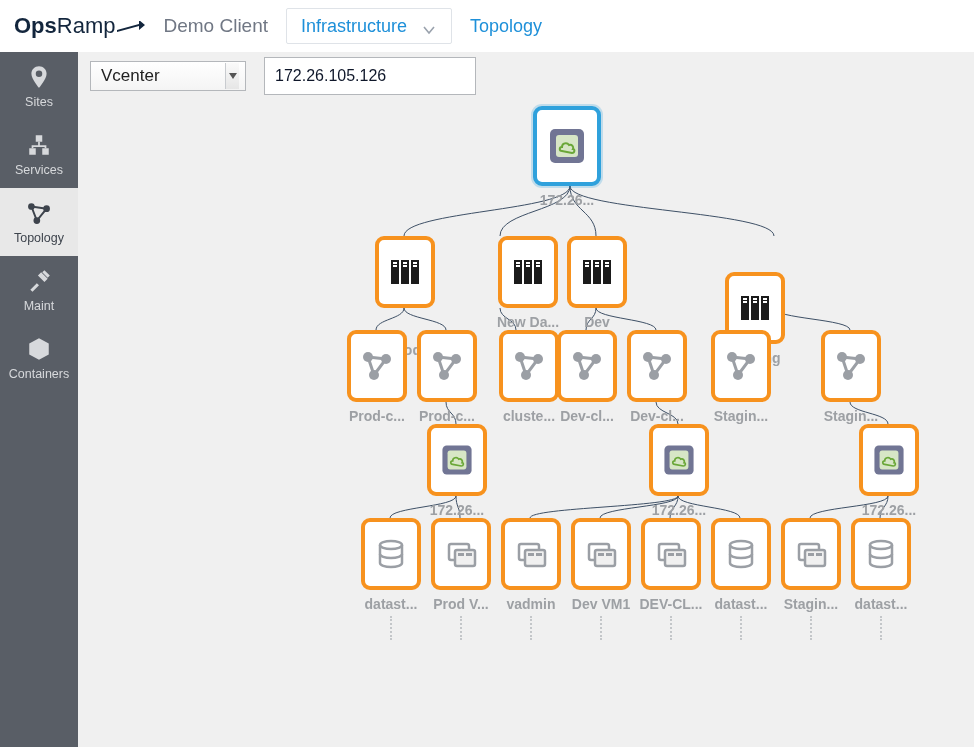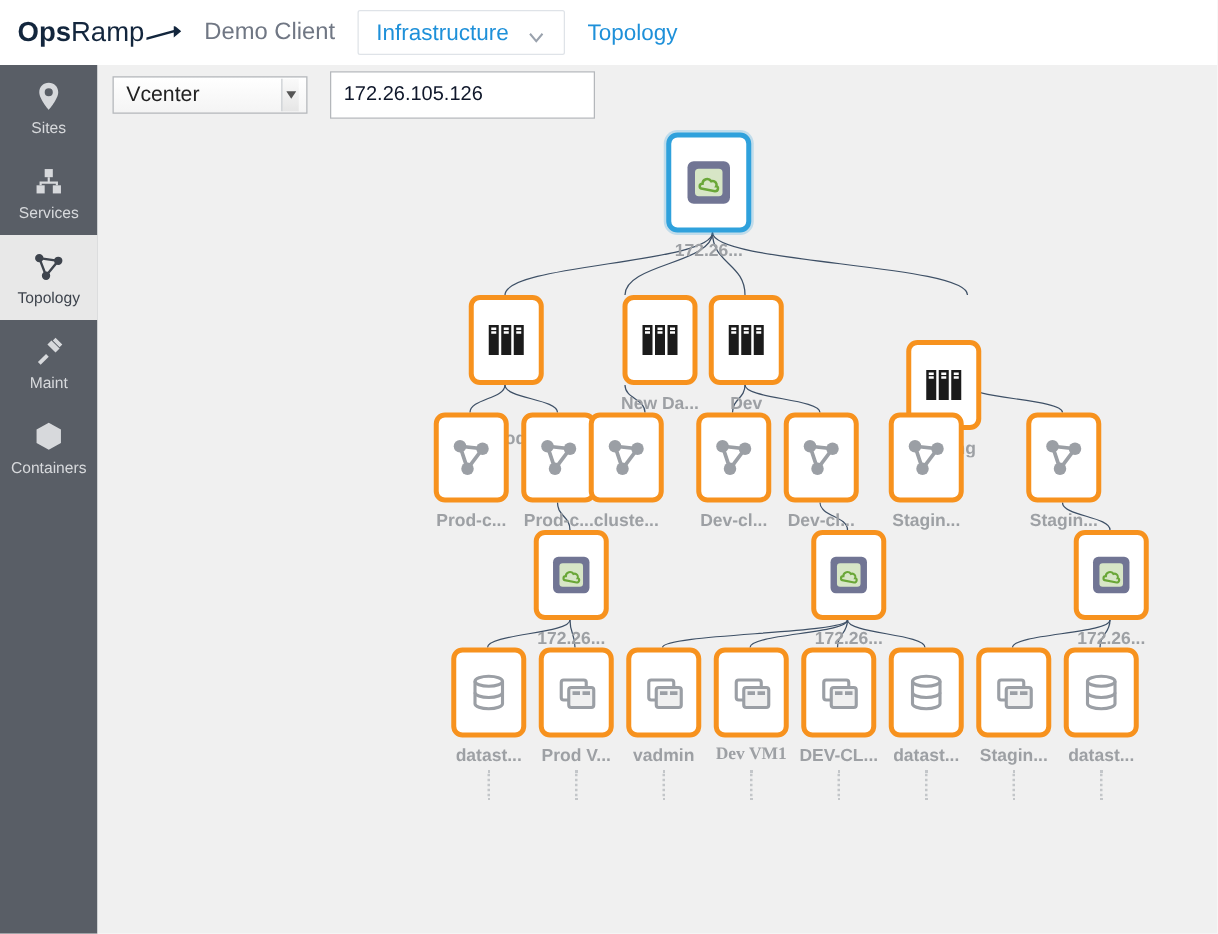--- a/index.html
+++ b/index.html
@@ -258,21 +258,21 @@
             <div class="nbox">
   <svg width="38" height="38" viewBox="0 0 38 38" fill="#9b9fa5">
     <circle cx="10" cy="10" r="5"></circle>
                 <circle cx="28" cy="12" r="5"></circle>
                 <circle cx="16" cy="28" r="5"></circle>
     <path d="M10 10L28 12L16 28Z" fill="none" stroke="#9b9fa5" stroke-width="3"></path>
   </svg>
 </div>
             <div class="nlabel">Prod-c...</div>
           </div>
-          <div class="node" style="left: 392px; top: 230px;">
+          <div class="node" style="left: 420px; top: 230px;">
             <div class="nbox">
   <svg width="38" height="38" viewBox="0 0 38 38" fill="#9b9fa5">
     <circle cx="10" cy="10" r="5"></circle>
                 <circle cx="28" cy="12" r="5"></circle>
                 <circle cx="16" cy="28" r="5"></circle>
     <path d="M10 10L28 12L16 28Z" fill="none" stroke="#9b9fa5" stroke-width="3"></path>
   </svg>
 </div>
             <div class="nlabel">cluste...</div>
           </div>
@@ -378,21 +378,21 @@
   <svg width="32" height="32" viewBox="0 0 32 32" fill="#9b9fa5">
     <rect x="4" y="6" width="20" height="16" rx="2" fill="none" stroke="#9b9fa5" stroke-width="2.5"></rect>
     <rect x="10" y="12" width="20" height="16" rx="2" fill="#f0f0f0" stroke="#9b9fa5" stroke-width="2.5"></rect>
     <rect x="13" y="15" width="6" height="3"></rect>
                 <rect x="21" y="15" width="6" height="3"></rect>
   </svg>
 </div>
             <div class="nlabel">vadmin</div>
             <div class="tail"></div>
           </div>
-          <div class="node" style="left: 492px; top: 418px; font-family: Liberation Serif, serif;">
+          <div class="node" style="left: 492px; top: 418px;">
             <div class="nbox">
   <svg width="32" height="32" viewBox="0 0 32 32" fill="#9b9fa5">
     <rect x="4" y="6" width="20" height="16" rx="2" fill="none" stroke="#9b9fa5" stroke-width="2.5"></rect>
     <rect x="10" y="12" width="20" height="16" rx="2" fill="#f0f0f0" stroke="#9b9fa5" stroke-width="2.5"></rect>
     <rect x="13" y="15" width="6" height="3"></rect>
                 <rect x="21" y="15" width="6" height="3"></rect>
   </svg>
 </div>
             <div class="nlabel">Dev VM1</div>
             <div class="tail"></div>

